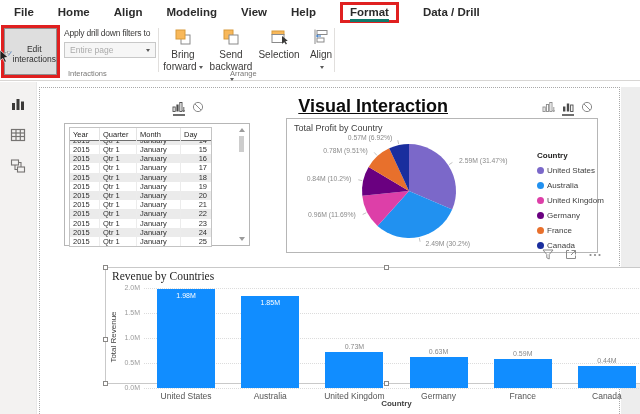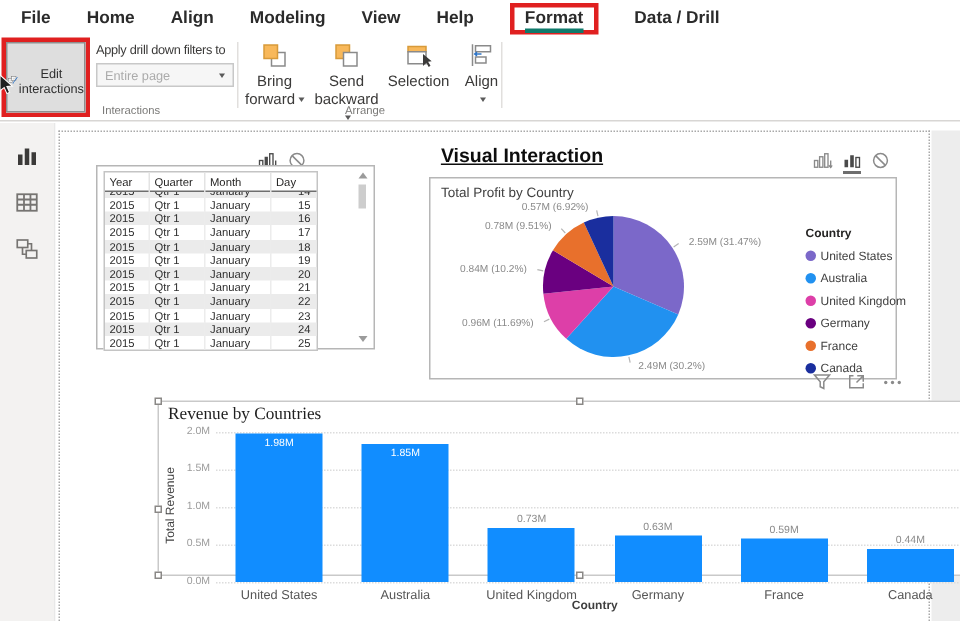--- a/index.html
+++ b/index.html
@@ -32,30 +32,30 @@
   .rbtn.disabled .chev { border-top-color:#B5B5B5; }
 
   
   .sidebar { position:absolute; left:0; top:82px; width:37px; bottom:0; background:#F3F2F1; border-right:1px solid #E8E8E8; }
   .side-icon { width:18px; height:18px; margin:13px auto 0 auto; display:block; cursor:pointer; }
 
   
   .canvas { position:absolute; left:37px; top:82px; right:0; bottom:0; background:#fff; overflow:hidden; }
   .outside-page { position:absolute; left:584px; top:5px; right:0; bottom:0; background:#EDEDED; }
   .page-outline { position:absolute; left:2px; top:5px; width:581px; bottom:-6px; border:1px dotted #A9A9A9; }
-  .page-title { position:absolute; left:211px; top:14px; width:200px; text-align:center; font-size:13px; font-weight:700; text-decoration:underline; color:#0D0D0D; }
+  .page-title { position:absolute; left:211px; top:14px; width:200px; text-align:right; font-size:18px; font-weight:700; text-decoration:underline; color:#0D0D0D; }
 
   
   .ei-strip { position:absolute; display:flex; gap:7px; align-items:flex-start; }
   .ei-icon { display:flex; flex-direction:column; align-items:center; cursor:pointer; }
   .ei-icon .under { width:12px; height:2px; background:#6E6E6E; margin-top:1px; visibility:hidden; }
   .ei-icon.selected .under { visibility:visible; }
 
   
-  .visual-table { position:absolute; left:27px; top:28px; width:186px; height:123px; background:#fff; border:1px solid #B6B6B6; }
+  .visual-table { position:absolute; left:27px; top:41px; width:186px; height:123px; background:#fff; border:1px solid #B6B6B6; }
   .tbl { position:absolute; left:4px; top:3px; width:143px; border:1px solid #C4C4C4; font-size:7.5px; color:#2E2E2E; background:#fff; }
   .t-head { display:grid; grid-template-columns:30px 37px 44px 30px; height:13px; align-items:center; border-bottom:1px solid #6E6E6E; }
   .t-head .c { padding-left:3px; border-right:1px solid #E3E3E3; height:13px; line-height:13px; color:#252423; }
   .t-head .c:last-child { border-right:none; text-align:left; }
   .t-row { display:grid; grid-template-columns:30px 37px 44px 30px; height:9.2px; line-height:9.2px; }
   .t-row.alt { background:#EBEBEB; }
   .t-row .c { padding-left:3px; border-right:1px solid #ECECEC; overflow:hidden; }
   .t-row .c:last-child { border-right:none; padding-left:0; padding-right:4px; text-align:right; }
   .t-row.partial { height:4px; overflow:hidden; }
   .t-row.partial .c { margin-top:-5px; }

